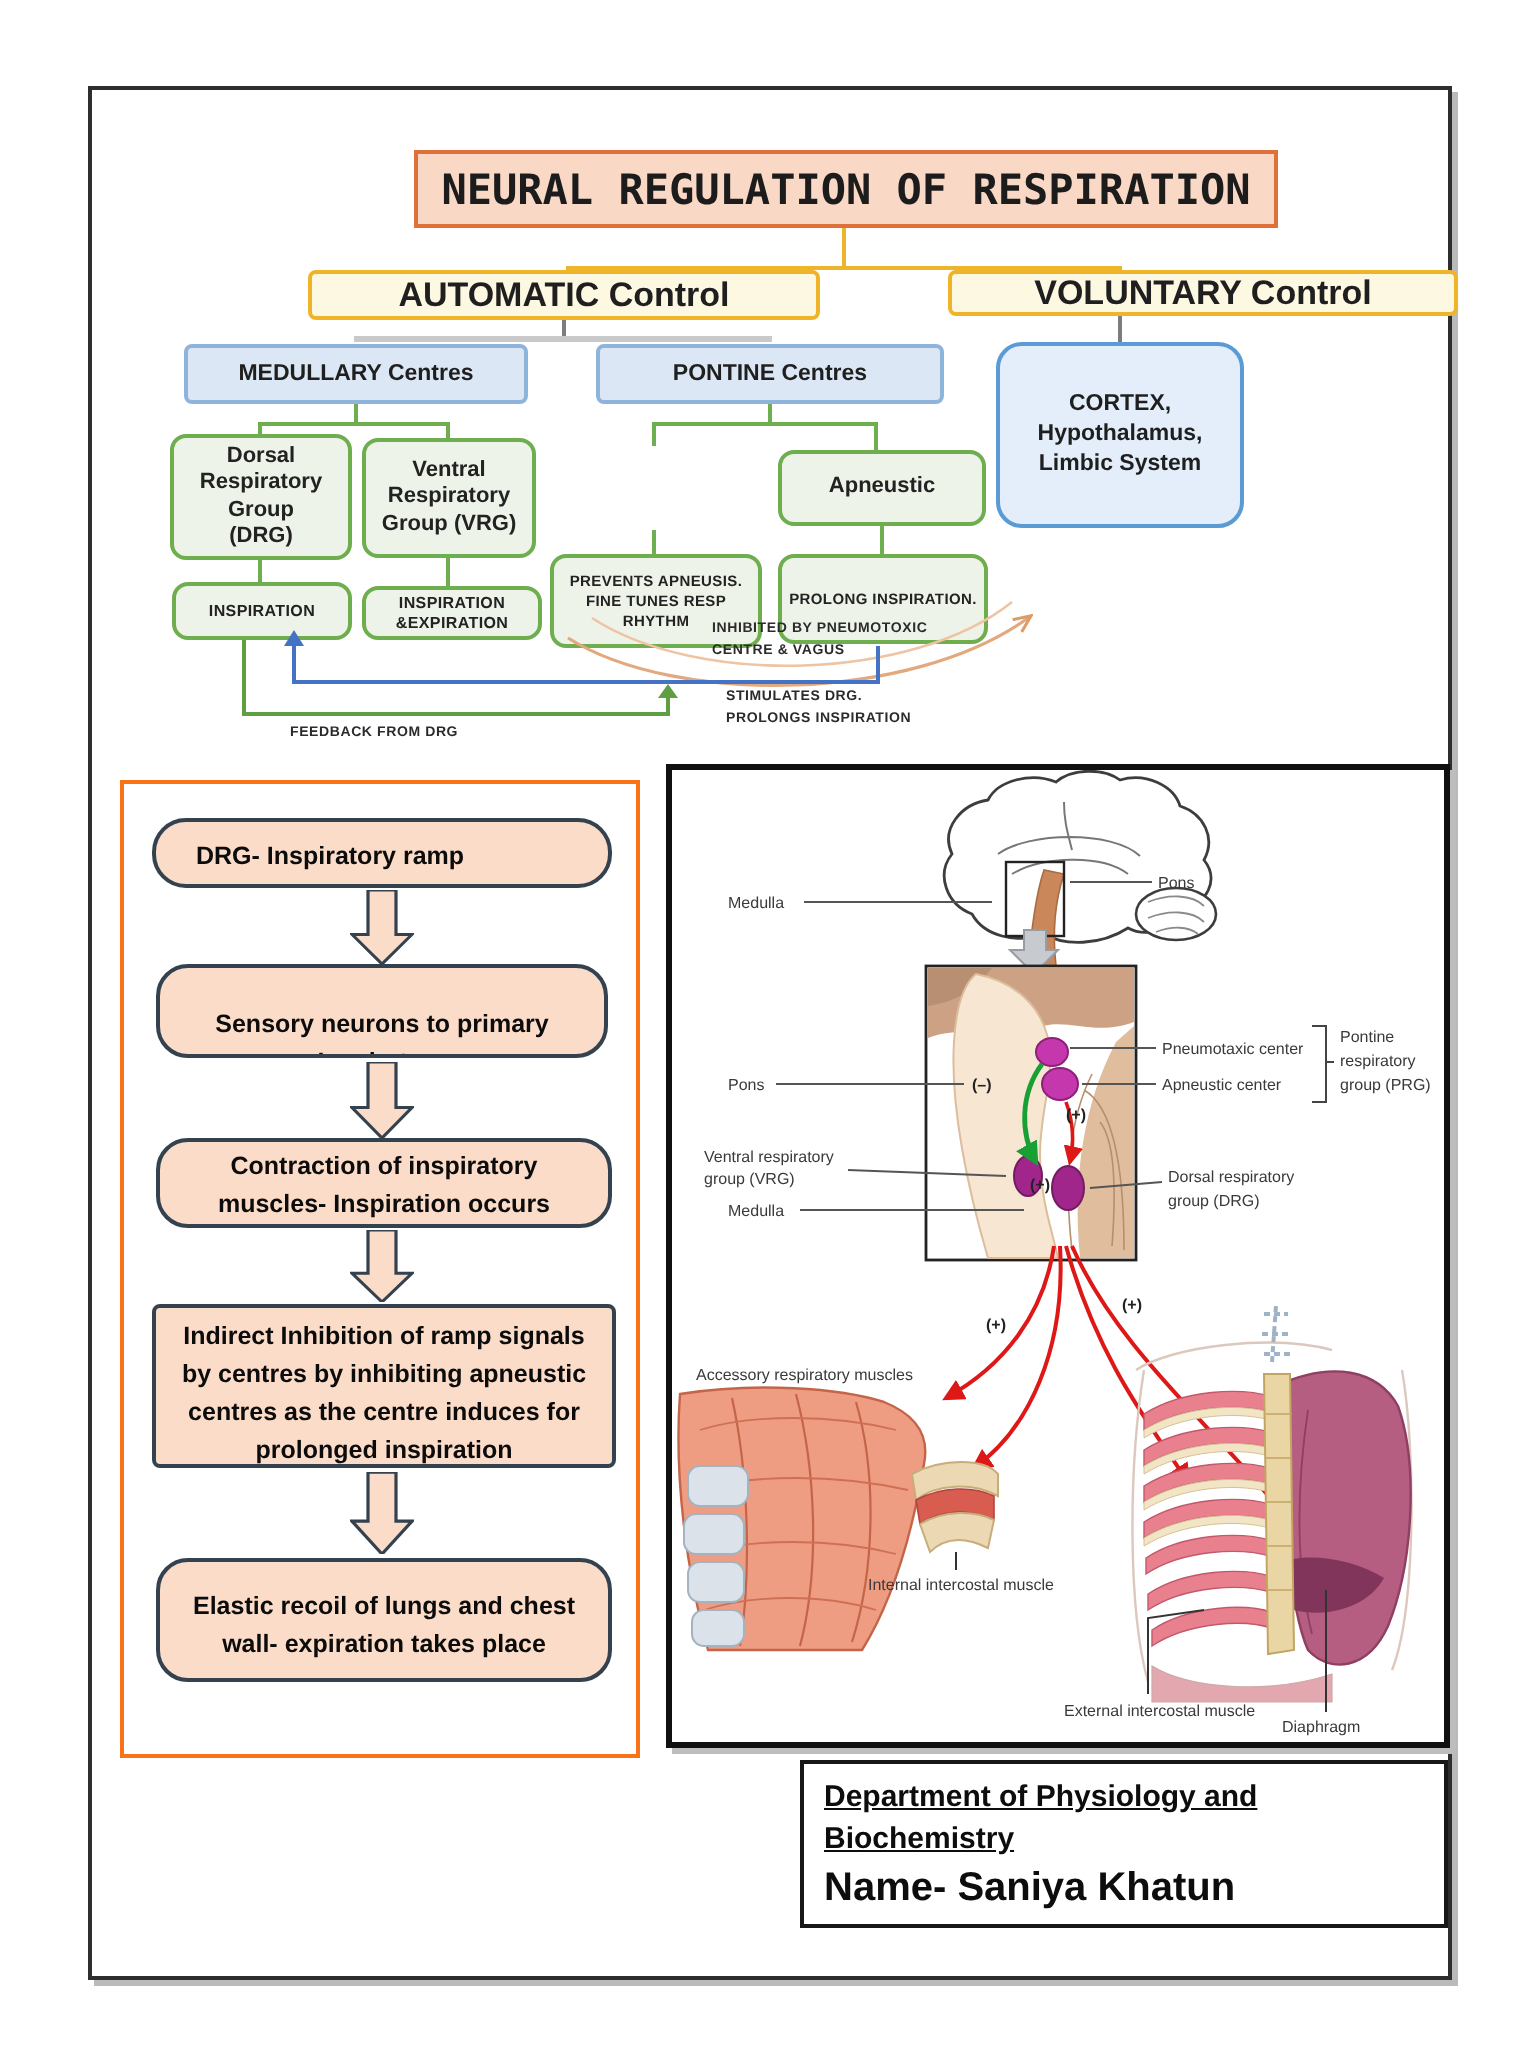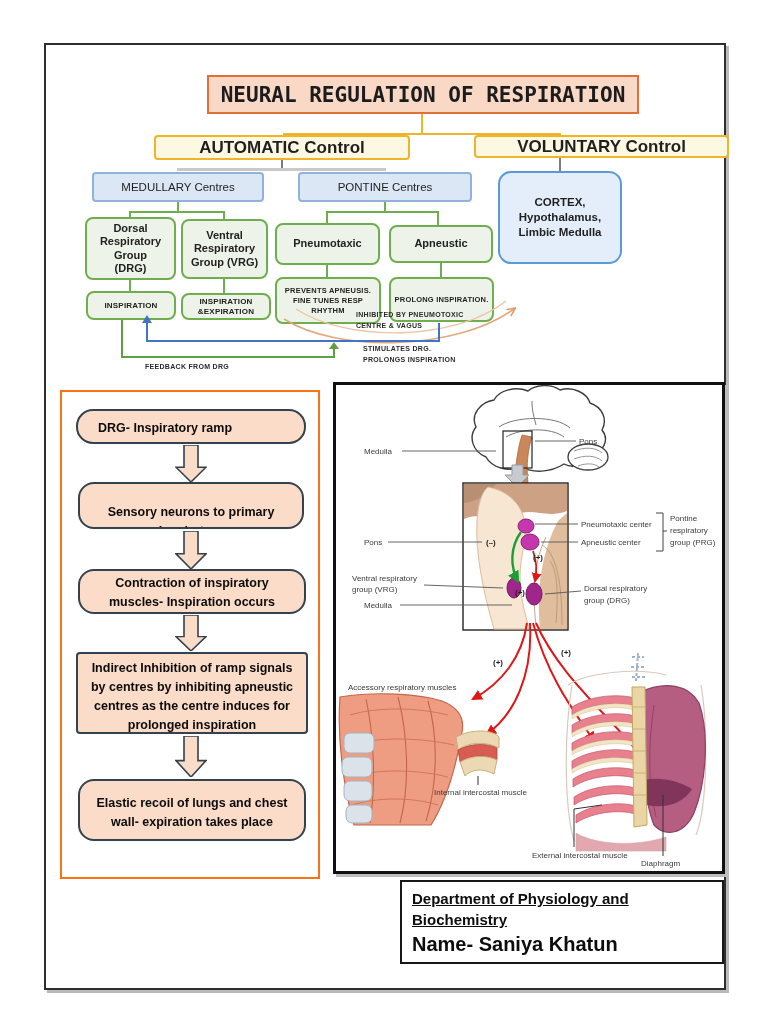--- a/index.html
+++ b/index.html
@@ -12,21 +12,21 @@
     font-size:21px;font-weight:bold;color:#1c1c1c;white-space:nowrap;}
   .goldline{background:#edb52c;}
   .grayline{background:#c9c9c9;}
   .dgrayline{background:#7d7d7d;}
   .greenline{background:#6fae4e;}
   .blueline{background:#4472c4;}
   .agreenline{background:#5f9e43;}
   .ctrl-box{height:25px;background:#fdf8e1;border:2px solid #f0b428;border-radius:4px;
     display:flex;align-items:center;justify-content:center;font-size:17px;font-weight:bold;color:#1f1f1f;}
   .blue-box{background:#dbe7f4;border:2px solid #8fb4dc;border-radius:4px;display:flex;align-items:center;justify-content:center;
-    font-size:11.5px;font-weight:normal;color:#1f1f1f;}
+    font-size:11.5px;font-weight:bold;color:#1f1f1f;}
   .cortex-box{background:#e4eefa;border:2px solid #5b9bd5;border-radius:13px;display:flex;flex-direction:column;align-items:center;justify-content:center;
     font-size:11.5px;font-weight:bold;color:#1f1f1f;line-height:15px;text-align:center;}
   .green-box{background:#eef3e9;border:2px solid #6fae4e;border-radius:8px;display:flex;flex-direction:column;align-items:center;justify-content:center;
     font-weight:bold;color:#222;text-align:center;}
   .gb-head{font-size:11px;line-height:13.5px;}
   .gb-small{font-size:7.5px;line-height:10px;letter-spacing:.2px;}
   .tiny-label{font-size:7px;font-weight:bold;color:#2b2b2b;letter-spacing:.3px;line-height:11px;white-space:nowrap;}
   .tri-up{width:0;height:0;border-left:5px solid transparent;border-right:5px solid transparent;}
   
   .panel{left:14px;top:345px;width:260px;height:489px;border:2px solid #f97316;background:#fff;}
@@ -70,21 +70,21 @@
 
   <div class="abs blue-box" style="left:46px;top:127px;width:172px;height:30px;">
     <span>MEDULLARY Centres</span>
   </div>
   <div class="abs blue-box" style="left:252px;top:127px;width:174px;height:30px;text-align:center;">
     <span>PONTINE Centres</span>
   </div>
   <div class="abs cortex-box" style="left:452px;top:126px;width:124px;height:93px;">
     <span>CORTEX,</span>
     <span>Hypothalamus,</span>
-    <span>Limbic Medulla</span>
+    <span>Limbic System</span>
   </div>
 
   <div class="abs greenline" style="left:131px;top:157px;width:2px;height:10px;"></div>
   <div class="abs greenline" style="left:83px;top:166px;width:96px;height:2px;"></div>
   <div class="abs greenline" style="left:83px;top:168px;width:2px;height:5px;"></div>
   <div class="abs greenline" style="left:177px;top:168px;width:2px;height:7px;"></div>
   <div class="abs greenline" style="left:338px;top:157px;width:2px;height:10px;"></div>
   <div class="abs greenline" style="left:280px;top:166px;width:113px;height:2px;"></div>
   <div class="abs greenline" style="left:280px;top:168px;width:2px;height:10px;"></div>
   <div class="abs greenline" style="left:391px;top:168px;width:2px;height:12px;"></div>
@@ -92,23 +92,20 @@
   <div class="abs green-box" style="left:39px;top:172px;width:91px;height:63px;">
     <span class="gb-head">Dorsal</span>
     <span class="gb-head">Respiratory</span>
     <span class="gb-head">Group</span>
     <span class="gb-head">(DRG)</span>
   </div>
   <div class="abs green-box" style="left:135px;top:174px;width:87px;height:60px;">
     <span class="gb-head">Ventral</span>
     <span class="gb-head">Respiratory</span>
     <span class="gb-head">Group (VRG)</span>
-  </div>
-  <div class="abs green-box" style="left:229px;top:178px;width:105px;height:42px;">
-    <span class="gb-head">Pneumotaxic</span>
   </div>
   <div class="abs green-box" style="left:343px;top:180px;width:104px;height:38px;">
     <span class="gb-head">Apneustic</span>
   </div>
 
   <div class="abs greenline" style="left:83px;top:235px;width:2px;height:11px;"></div>
   <div class="abs greenline" style="left:177px;top:234px;width:2px;height:14px;"></div>
   <div class="abs greenline" style="left:280px;top:220px;width:2px;height:12px;"></div>
   <div class="abs greenline" style="left:394px;top:218px;width:2px;height:14px;"></div>
 

